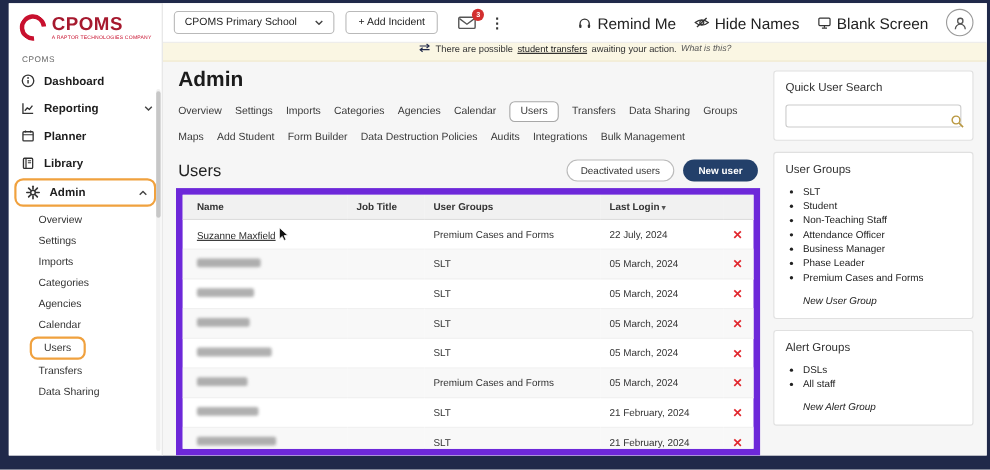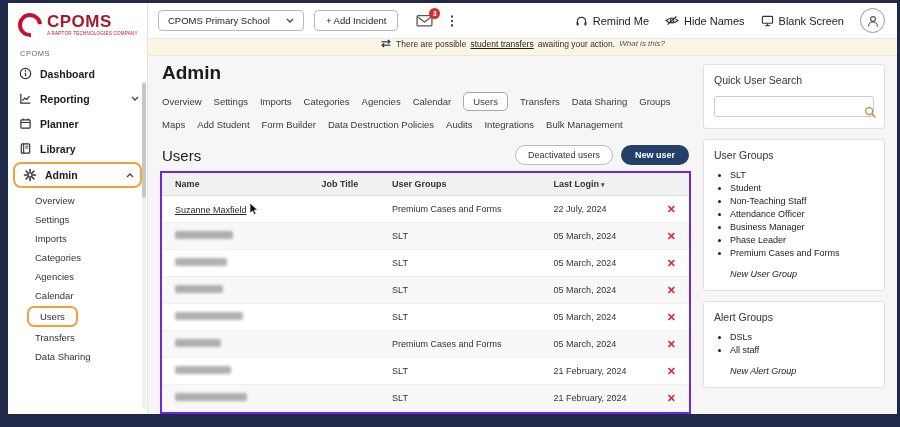--- a/index.html
+++ b/index.html
@@ -39,21 +39,21 @@
   .school-select { display:flex; align-items:center; gap:16px; border:1px solid #b9b9b9;
     border-radius:4px; padding:4px 9px; font-size:9.5px; color:#222; background:#fff; cursor:pointer; }
   .btn-plain { border:1px solid #b9b9b9; border-radius:4px; padding:4px 11px; font-size:9.5px;
     background:#fff; color:#222; font-family:inherit; cursor:pointer; }
   .mail-wrap { position:relative; margin-left:8px; cursor:pointer; display:flex; }
   .badge { position:absolute; top:-6px; right:-7px; background:#d32f2f; color:#fff;
     border-radius:50%; font-size:6.5px; width:11px; height:11px; display:flex;
     align-items:center; justify-content:center; font-weight:bold; }
   .kebab { font-size:13px; color:#333; font-weight:bold; padding:0 2px; cursor:pointer; }
   .top-right { margin-left:auto; display:flex; align-items:center; gap:16px; }
-  .top-action { display:flex; align-items:center; gap:5px; font-size:11px; color:#222; cursor:pointer; }
+  .top-action { display:flex; align-items:center; gap:5px; font-size:14px; color:#222; cursor:pointer; }
   .avatar { width:25px; height:25px; border:1px solid #999; border-radius:50%; display:flex;
     align-items:center; justify-content:center; background:#fff; cursor:pointer; }
 
   .notice { height:17px; min-height:17px; background:#faf6e3; display:flex; 
     justify-content:center; gap:4px; font-size:8.5px; color:#333; border-bottom:1px solid #eee7cd; }
   .notice .nlink { text-decoration:underline; color:#1d1d1d; cursor:pointer; }
   .notice .help { font-style:italic; color:#555; font-size:8px; cursor:pointer; }
 
   .content { flex:1; display:flex; gap:12px; padding:4px 12px 0 12px; min-height:0; }
   .left-col { flex:1; min-width:0; display:flex; flex-direction:column; }
@@ -66,21 +66,21 @@
   .tab.active { border:1px solid #a8a8a8; border-radius:5px; padding:3px 9px; background:#fff; }
 
   .users-head { display:flex; align-items:center; margin:7px 2px 6px 2px; }
   .users-title { font-size:15px; color:#222; font-weight:500; }
   .btn-group { margin-left:auto; display:flex; gap:8px; }
   .btn-ghost { border:1px solid #bbb; border-radius:12px; background:#fff; color:#333;
     font-size:9px; padding:4px 12px; font-family:inherit; cursor:pointer; }
   .btn-primary { border:none; border-radius:12px; background:#23406a; color:#fff; font-size:9px;
     padding:4px 14px; font-weight:bold; font-family:inherit; cursor:pointer; }
 
-  .table-card { background:#fff; border:2px solid #6d28d9; flex:1; overflow:hidden; }
+  .table-card { background:#fff; border:6px solid #6d28d9; flex:1; overflow:hidden; }
   table { width:100%; border-collapse:collapse; font-size:9px; color:#333; table-layout:fixed; }
   col.c-name{width:150px} col.c-job{width:70px} col.c-groups{width:160px}
   col.c-login{width:112px} col.c-x{width:30px}
   thead th { background:#f1f1f1; text-align:left; font-weight:bold; padding:6px 8px;
     font-size:9px; border-bottom:1px solid #ddd; }
   thead th:first-child, tbody td:first-child { padding-left:13px; }
   tbody td { padding:6.5px 8px; border-bottom:1px solid #f0f0f0; }
   tbody tr:nth-child(even) { background:#f8f8f8; }
   .name-link { color:#2a2a2a; text-decoration:underline; cursor:pointer; }
   .cursor-icon { display:inline-block; vertical-align:-3px; margin-left:2px; }

